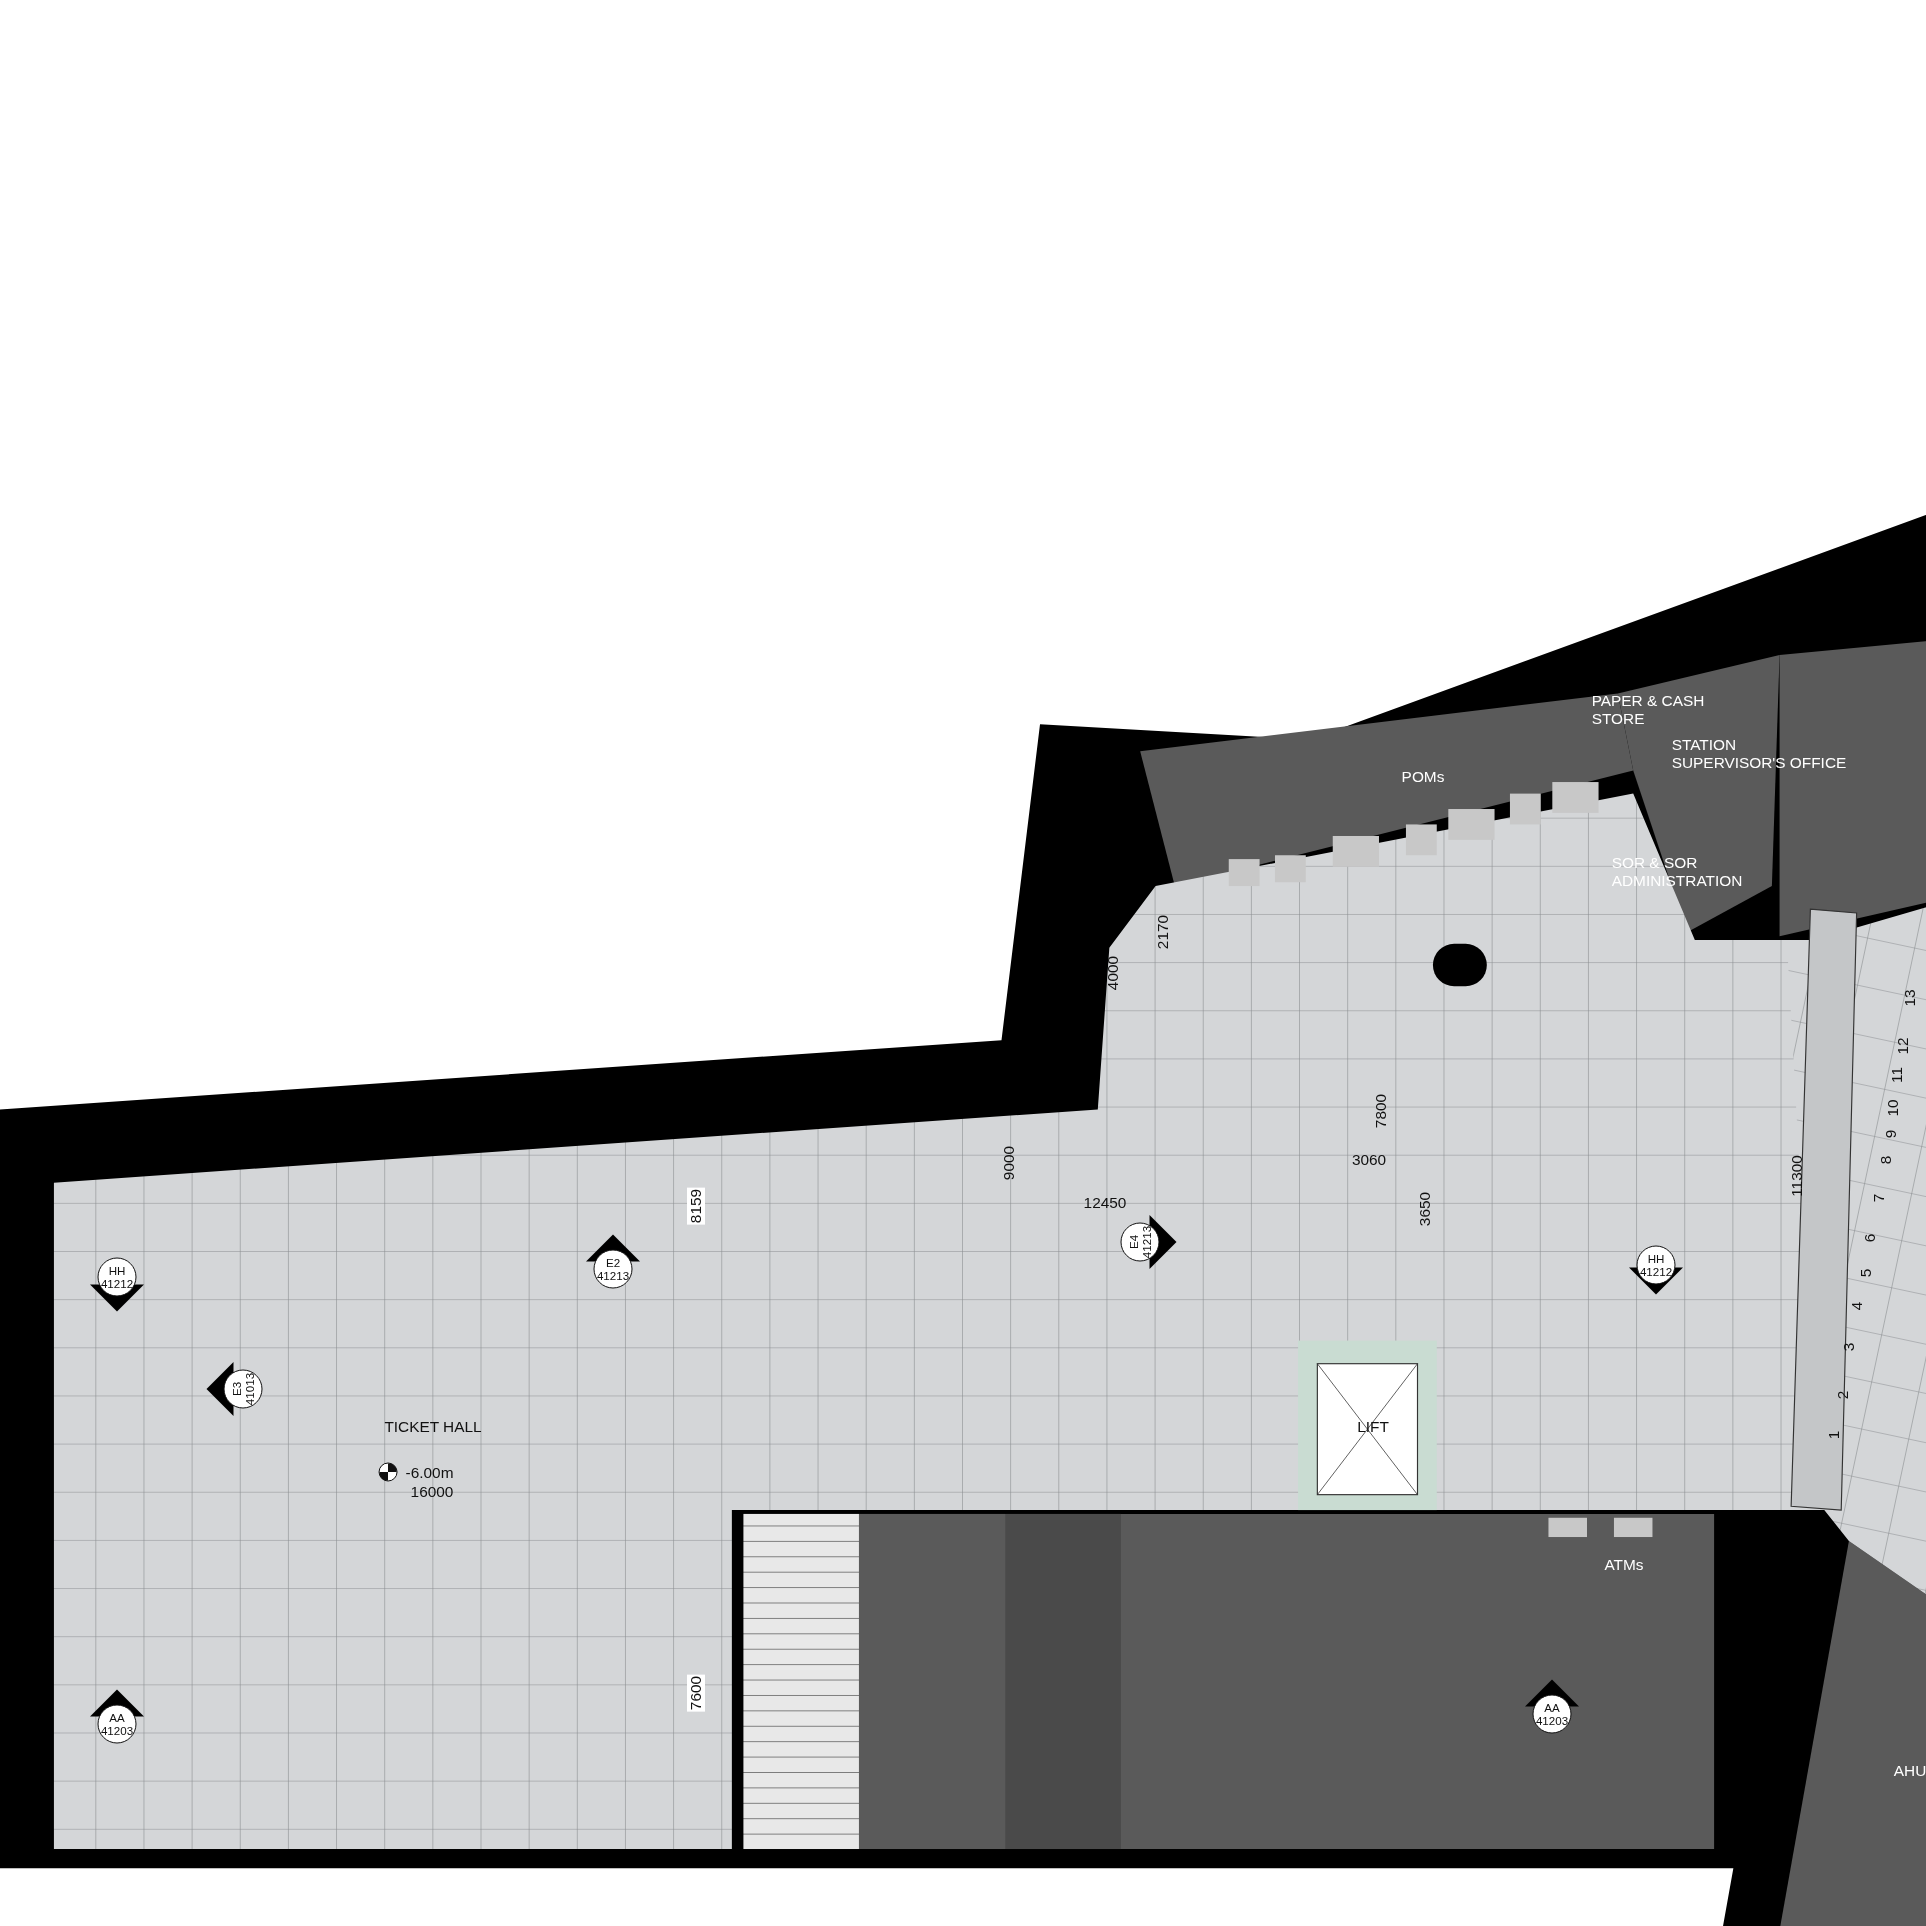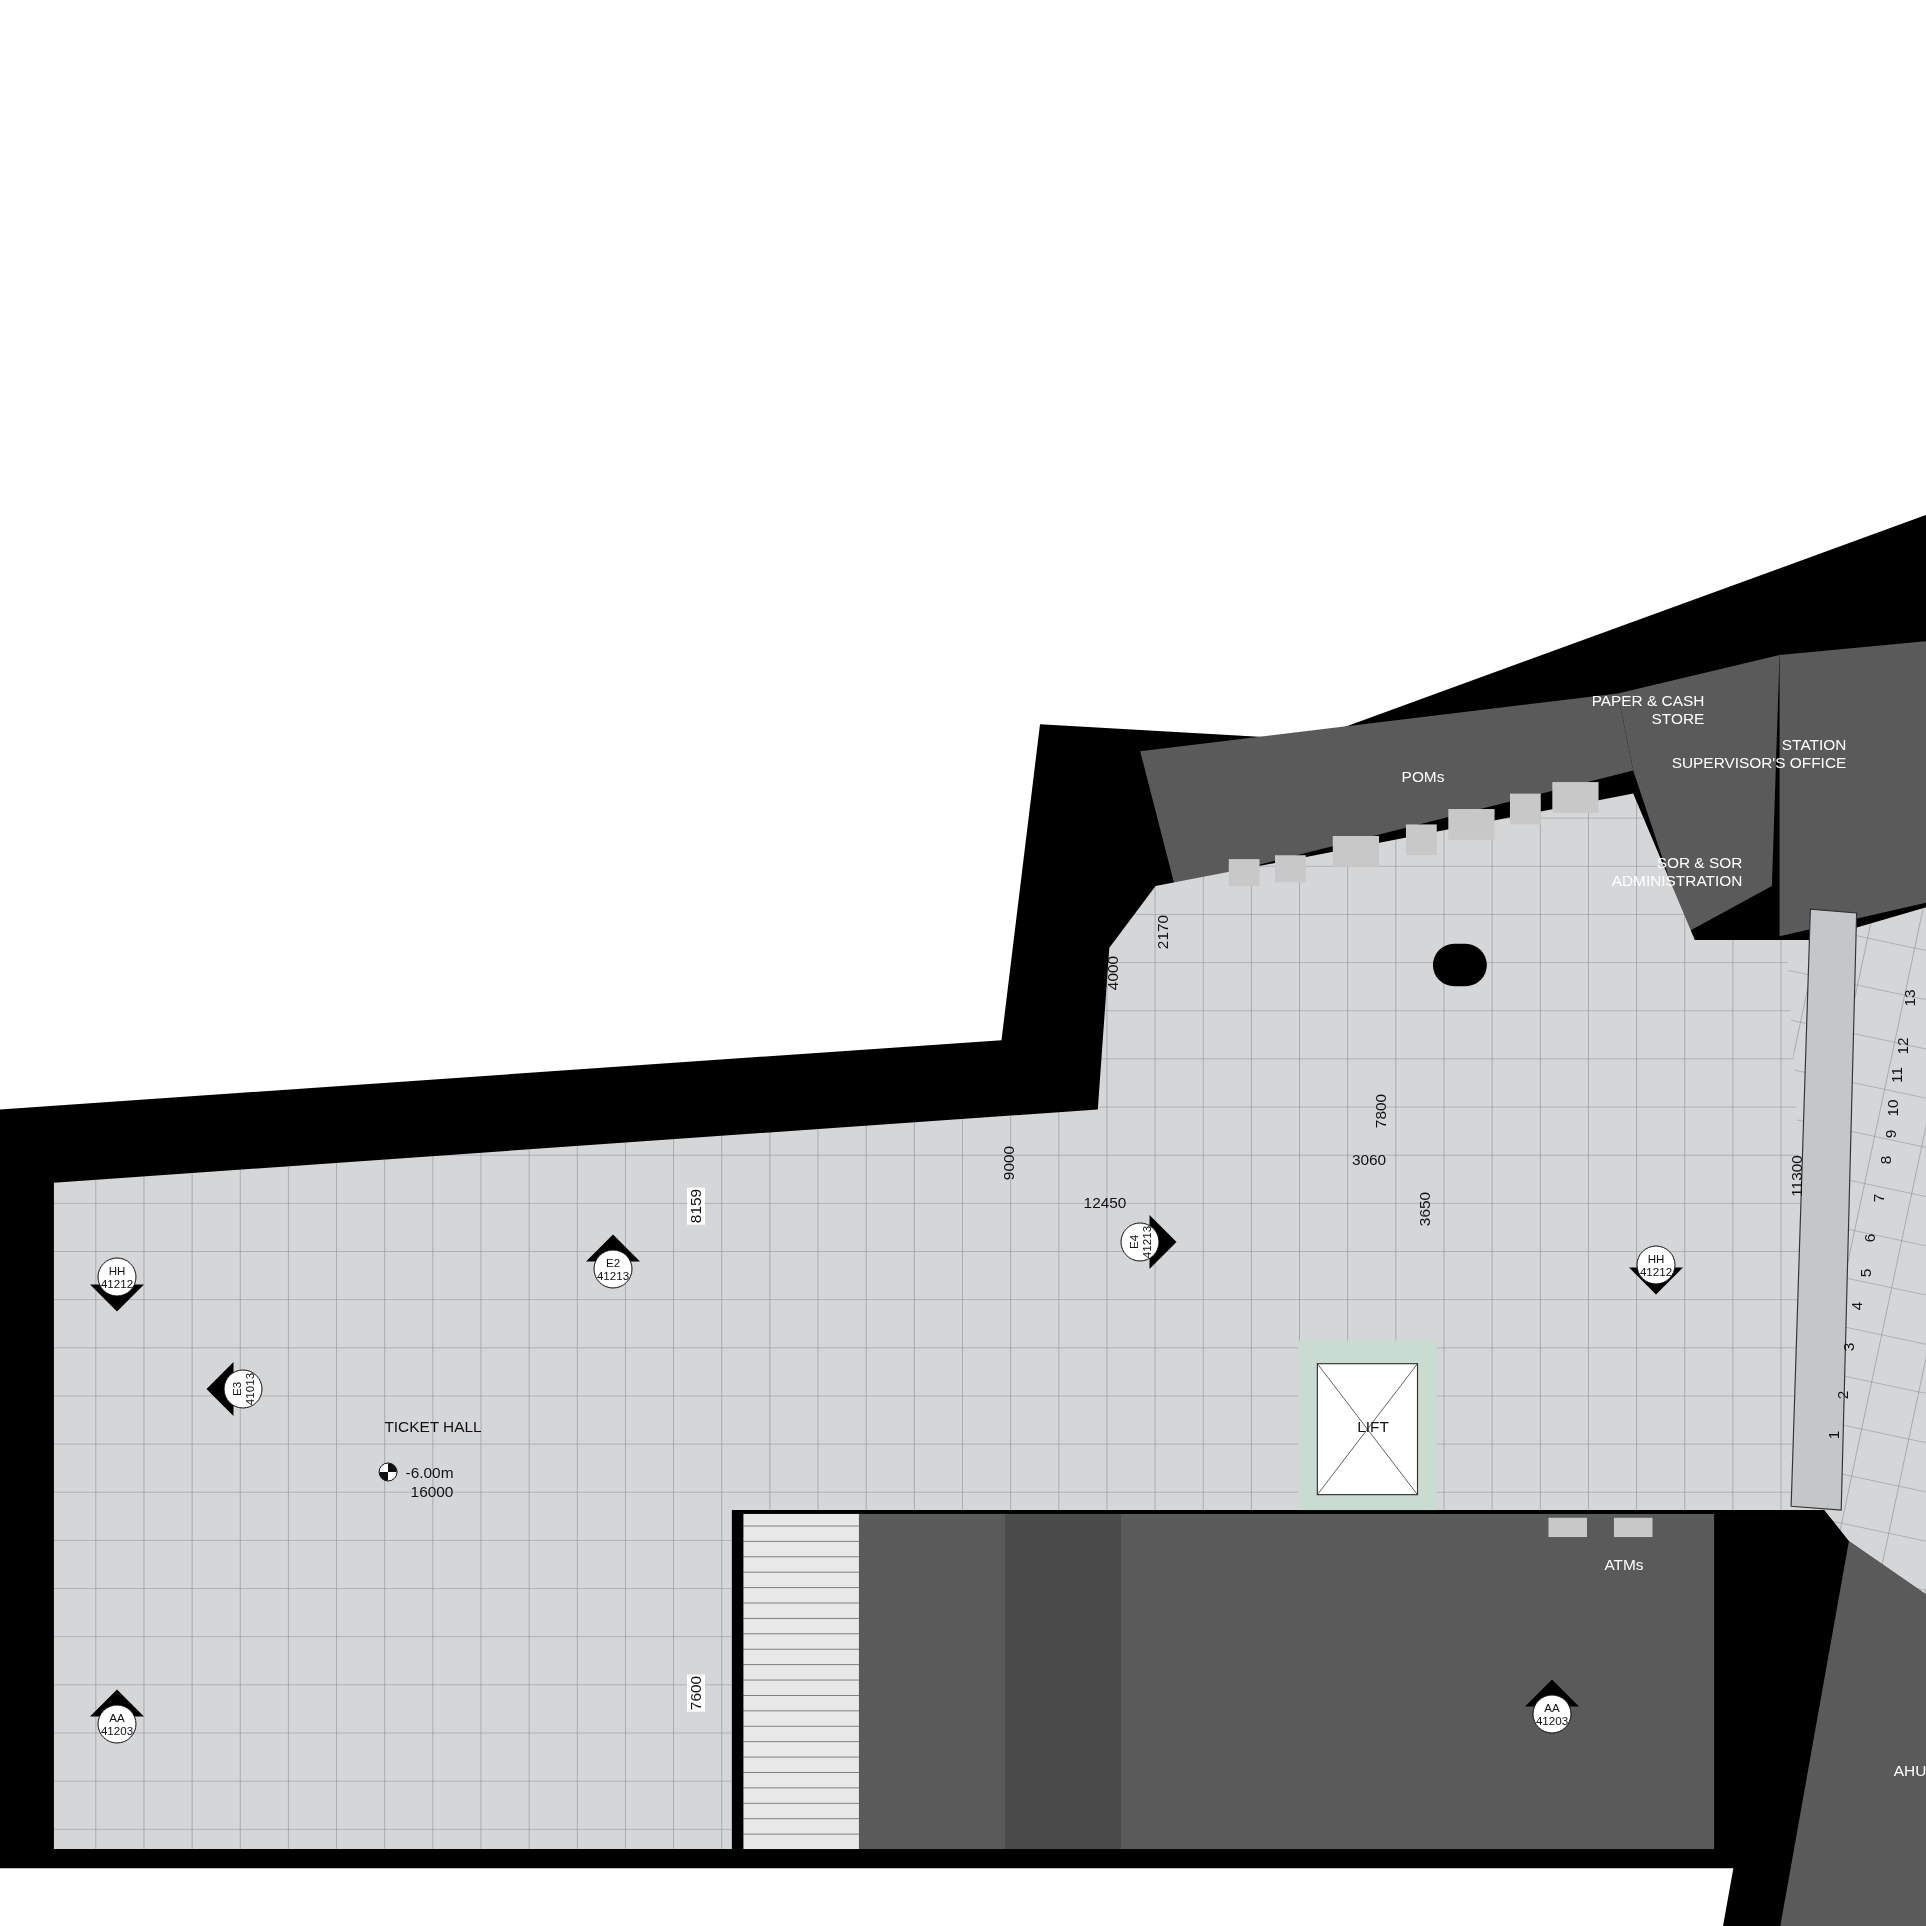--- a/index.html
+++ b/index.html
@@ -1,18 +1,18 @@
 <!DOCTYPE html>
 <html style="font-size:6.2px"><head>
 <meta charset="utf-8">
 <style>
   html,body{margin:0;padding:0;background:#ffffff;}
   body{width:2986px;height:2514px;overflow:hidden;position:relative;font-family:"Liberation Sans",sans-serif;}
   #plan{position:absolute;left:0;top:0;width:2986px;height:2514px;}
-  .lbl{position:absolute;color:#ffffff;font-family:"Liberation Sans",sans-serif;font-size:15.4px;text-align:right;line-height:17.7px;white-space:pre-line;transform:translate(-50%,-50%);}
+  .lbl{position:absolute;color:#ffffff;font-family:"Liberation Sans",sans-serif;font-size:15.4px;text-align:left;line-height:17.7px;white-space:pre-line;transform:translate(-50%,-50%);}
   .lbl.dark{color:#111111;}
   .dim{position:absolute;color:#111;font-size:15.4px;font-family:"Liberation Sans",sans-serif;transform:translate(-50%,-50%);white-space:nowrap;}
   .dim.v{transform:translate(-50%,-50%) rotate(-90deg);}
   .dim.boxed{background:#fff;padding:0 1.5px;}
   .tag{position:absolute;width:37px;height:37px;border-radius:50%;background:#fff;border:1.2px solid #111;transform:translate(-50%,-50%);display:flex;flex-direction:column;align-items:center;justify-content:center;font-size:11.6px;line-height:12.3px;color:#111;z-index:3;}
   .tag.rot{transform:translate(-50%,-50%) rotate(-90deg);}
   .tri{position:absolute;width:0;height:0;transform:translate(-50%,-50%);z-index:2;}
   .tri.down{border-left:27px solid transparent;border-right:27px solid transparent;border-top:27px solid #000;}
   .tri.up{border-left:27px solid transparent;border-right:27px solid transparent;border-bottom:27px solid #000;}
   .tri.left{border-top:27px solid transparent;border-bottom:27px solid transparent;border-right:27px solid #000;}

